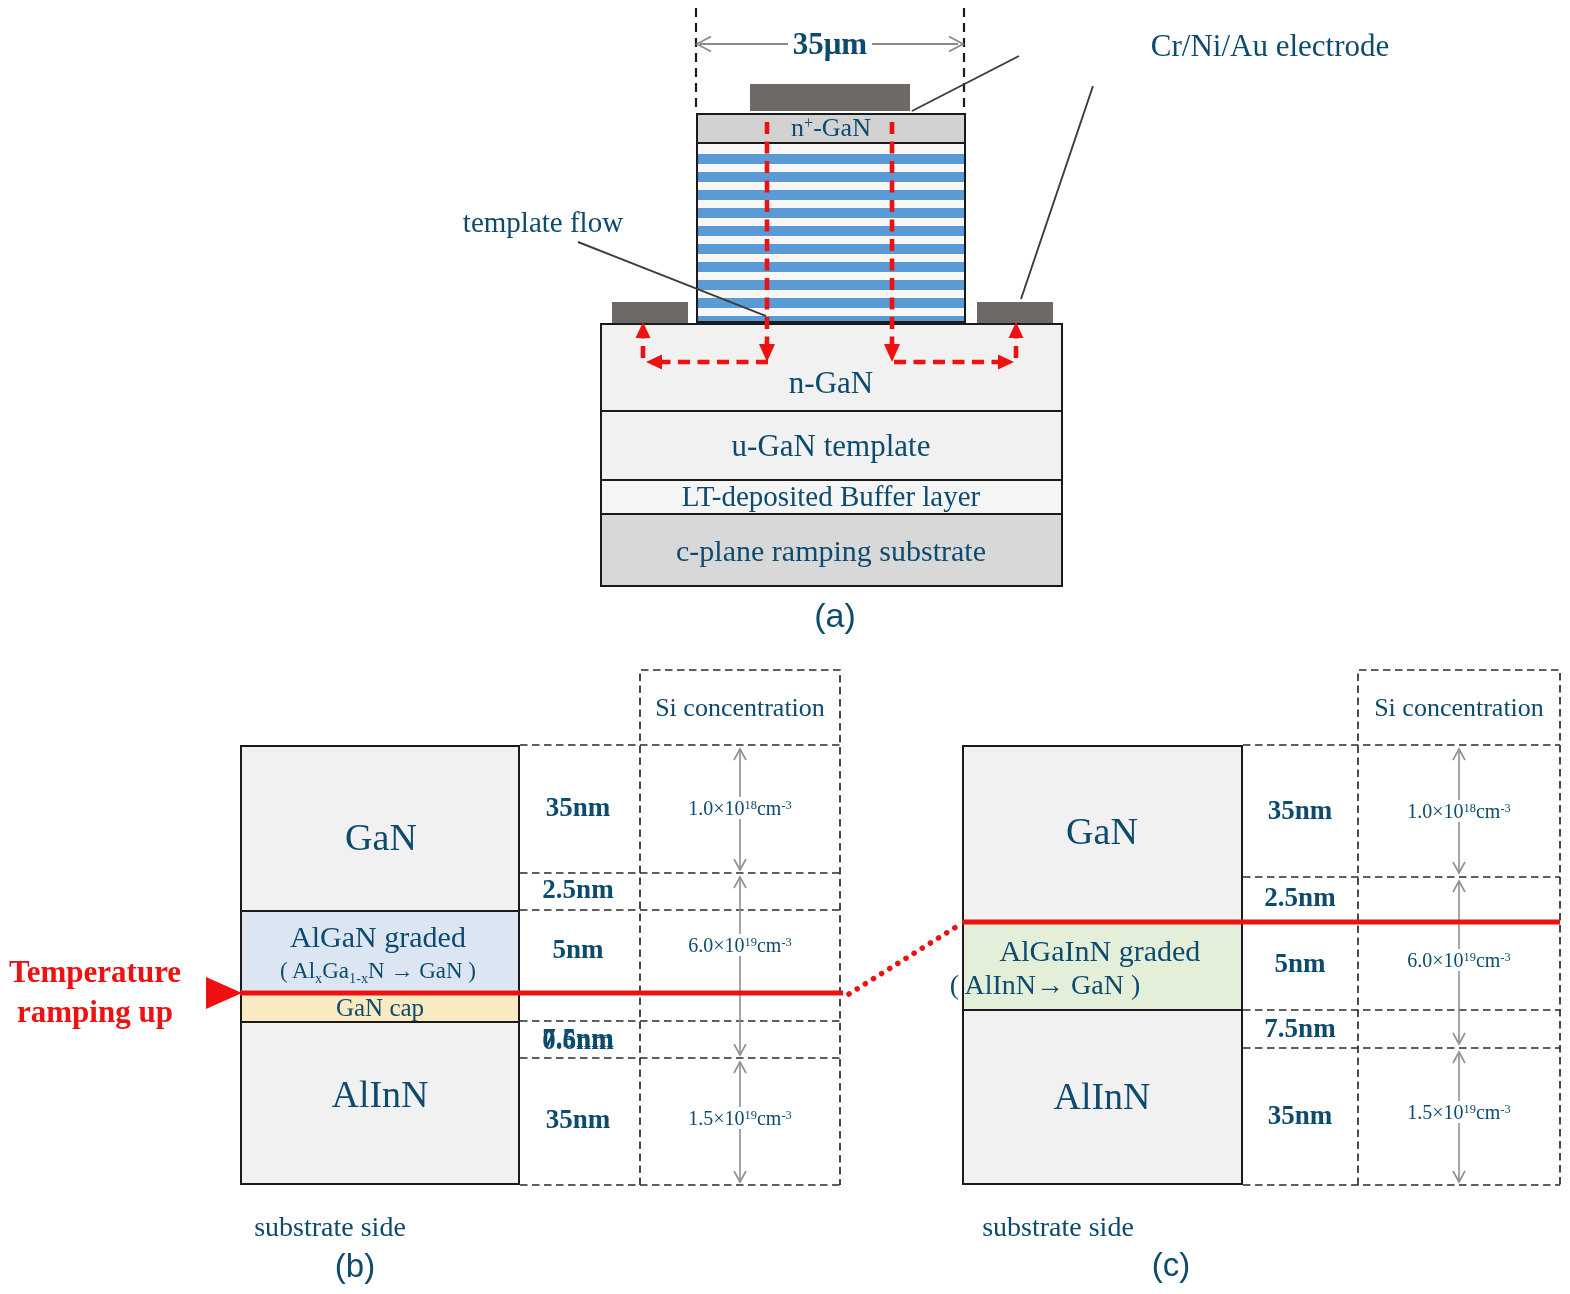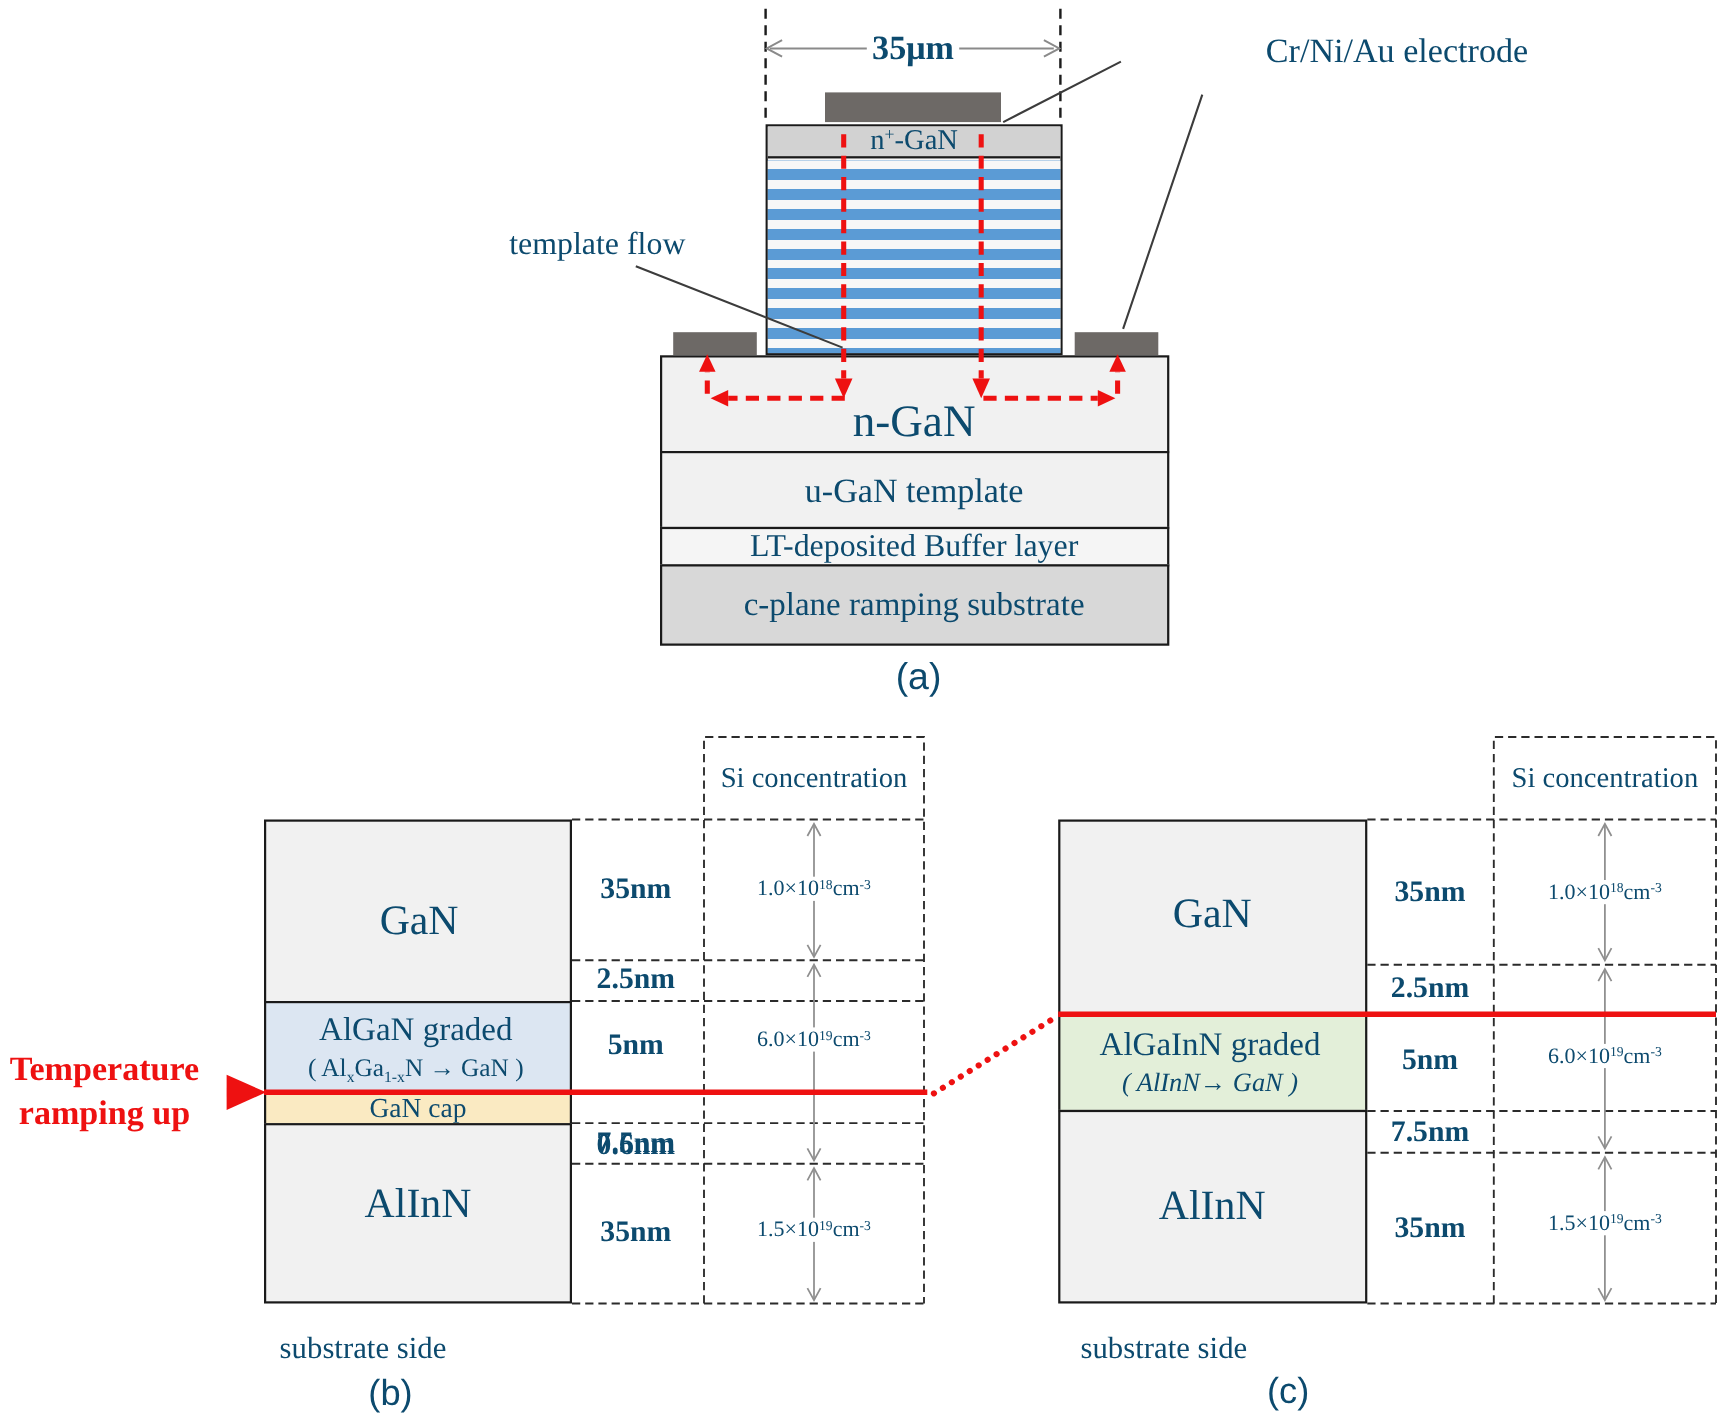--- a/index.html
+++ b/index.html
@@ -116,21 +116,21 @@
       <path class="rsolid" d="M962,922 H1560"></path>
     </g>
   </svg>
 
   <div class="t" style="left:830px;top:44px;font-size:31px;font-weight:bold;">35μm</div>
   <div class="t" style="left:1270px;top:46px;font-size:31px;">Cr/Ni/Au electrode</div>
   <div class="t" style="left:543px;top:223px;font-size:29px;">template flow</div>
   <div class="t" style="left:831px;top:128px;font-size:26px;">
     <span>n</span><span class="sup">+</span><span>-GaN</span>
   </div>
-  <div class="t" style="left:831px;top:383px;font-size:41px;font-family:Liberation Serif, serif;">n-GaN</div>
+  <div class="t" style="left:831px;top:383px;font-size:31px;font-family:Liberation Serif, serif;">n-GaN</div>
   <div class="t" style="left:831px;top:446px;font-size:31px;">u-GaN template</div>
   <div class="t" style="left:831px;top:497px;font-size:29px;">LT-deposited Buffer layer</div>
   <div class="t" style="left:831px;top:550px;font-size:30px;">c-plane ramping substrate</div>
   <div class="t sans" style="left:835px;top:616px;font-size:34px;">(a)</div>
 
   <div class="t red" style="left:95px;top:972px;font-size:31px;">Temperature</div>
   <div class="t red" style="left:95px;top:1012px;font-size:31px;">ramping up</div>
   <div class="t" style="left:381px;top:838px;font-size:38px;">GaN</div>
   <div class="t" style="left:378px;top:936px;font-size:30px;">AlGaN graded</div>
   <div class="t" style="left:378px;top:971px;font-size:23px;">
@@ -154,21 +154,21 @@
     <span>6.0×10</span><span class="sup">19</span><span>cm</span><span class="sup">-3</span>
   </div>
   <div class="t si-val" style="left:740px;top:1118px;">
     <span>1.5×10</span><span class="sup">19</span><span>cm</span><span class="sup">-3</span>
   </div>
   <div class="t" style="left:330px;top:1227px;font-size:28px;">substrate side</div>
   <div class="t sans" style="left:355px;top:1266px;font-size:33px;">(b)</div>
 
   <div class="t" style="left:1102px;top:832px;font-size:38px;">GaN</div>
   <div class="t" style="left:1100px;top:950px;font-size:30px;">AlGaInN graded</div>
-  <div class="t" style="left:1100px;top:985px;font-size:24px;font-style:italic;">( AlInN→ GaN )</div>
+  <div class="t" style="left:1045px;top:985px;font-size:28px;">( AlInN→ GaN )</div>
   <div class="t" style="left:1102px;top:1097px;font-size:38px;">AlInN</div>
 
   <div class="t th" style="left:1300px;top:811px;">35nm</div>
   <div class="t th" style="left:1300px;top:898px;">2.5nm</div>
   <div class="t th" style="left:1300px;top:964px;">5nm</div>
   <div class="t th" style="left:1300px;top:1029px;">7.5nm</div>
   <div class="t th" style="left:1300px;top:1116px;">35nm</div>
 
   <div class="t" style="left:1459px;top:708px;font-size:26px;">Si concentration</div>
   <div class="t si-val" style="left:1459px;top:811px;">

